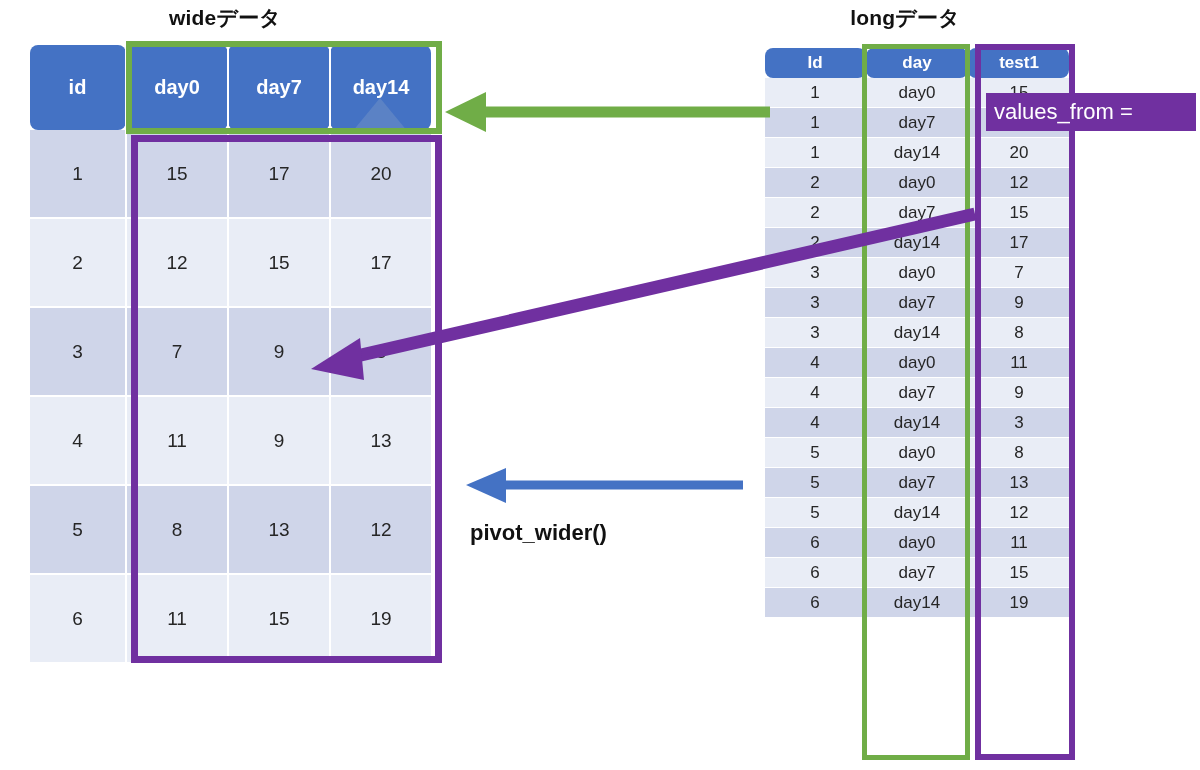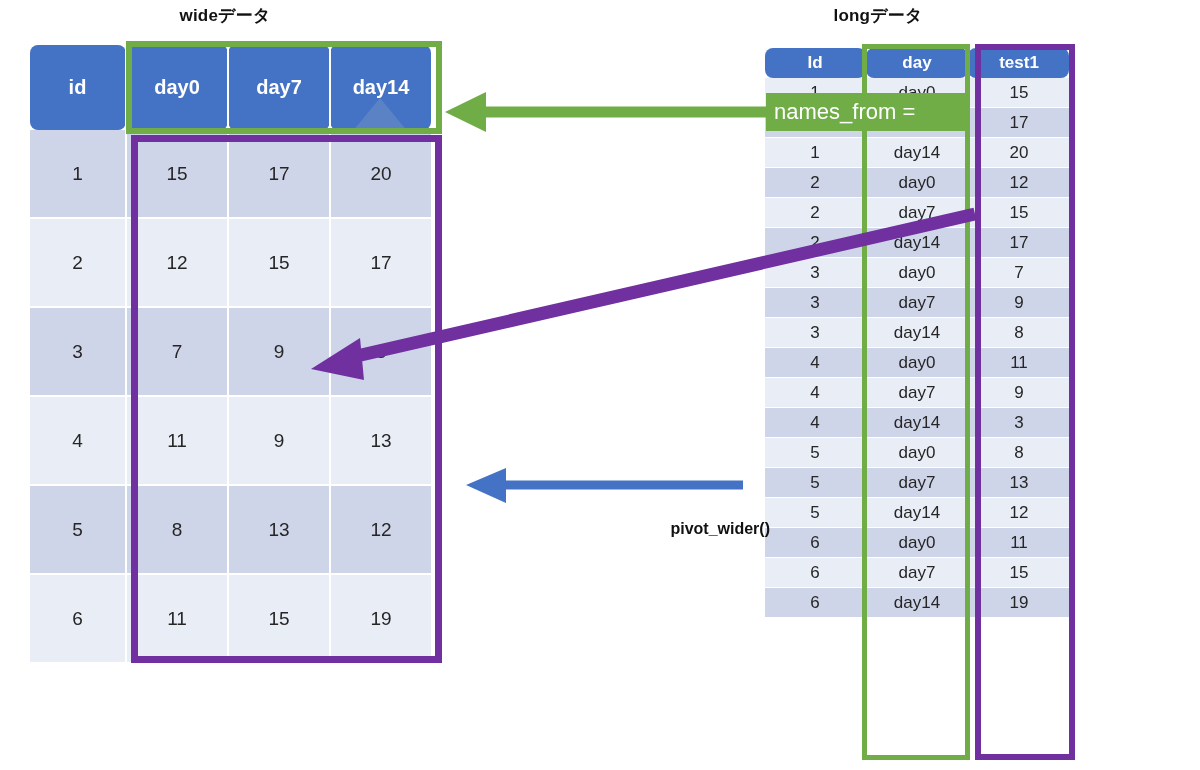--- a/index.html
+++ b/index.html
@@ -8,28 +8,28 @@
     background:#ffffff;
     font-family:"Liberation Sans","DejaVu Sans",sans-serif;
     overflow:hidden;
   }
   #stage{position:relative;width:1200px;height:770px;}
 
   
   .title{
     position:absolute;
     font-weight:bold;
-    font-size:17px;
+    font-size:21px;
     color:#111111;
     text-align:center;
     letter-spacing:0.2px;
     white-space:nowrap;
   }
   #wide-title{left:75px;top:4px;width:300px;}
-  #long-title{left:728px;top:4px;width:300px;}
+  #long-title{left:755px;top:4px;width:300px;}
 
   
   .tbl{position:absolute;border-collapse:collapse;table-layout:fixed;}
   .tbl th, .tbl td{
     padding:0;margin:0;text-align:center;vertical-align:middle;
     border:0;
   }
   .tbl th{
     background:#4472C4;color:#ffffff;font-weight:bold;
     border-right:2px solid #ffffff;
@@ -86,21 +86,21 @@
     border-bottom:34px solid rgba(120,150,200,0.45);
   }
 
   
   #arrow-layer{position:absolute;left:0;top:0;width:1200px;height:770px;
                pointer-events:none;}
 
   
   #pivot-label{
     position:absolute;left:470px;top:520px;width:300px;
-    font-size:16px;font-weight:bold;color:#111111;text-align:right;
+    font-size:22px;font-weight:bold;color:#111111;text-align:left;
     white-space:nowrap;
   }
 </style>
 </head>
 <body>
 
 <div id="stage">
 
   <div class="title" id="wide-title">wideデータ</div>
   <div class="title" id="long-title">longデータ</div>
@@ -274,17 +274,17 @@
       <line x1="975" y1="214" x2="348" y2="358" stroke="#7030A0" stroke-width="13"></line>
       <polygon points="311,369 360,338 364,380" fill="#7030A0"></polygon>
     </g>
 
     <g>
       <line x1="743" y1="485" x2="500" y2="485" stroke="#4472C4" stroke-width="9"></line>
       <polygon points="466,485 506,468 506,503" fill="#4472C4"></polygon>
     </g>
   </svg>
 
-  <div class="callout" id="names-from">names_from =</div>
+  <div class="callout" id="values-from">values_from =</div>
 
   <div id="pivot-label">pivot_wider()</div>
 
 </div>
 
 </body></html>

